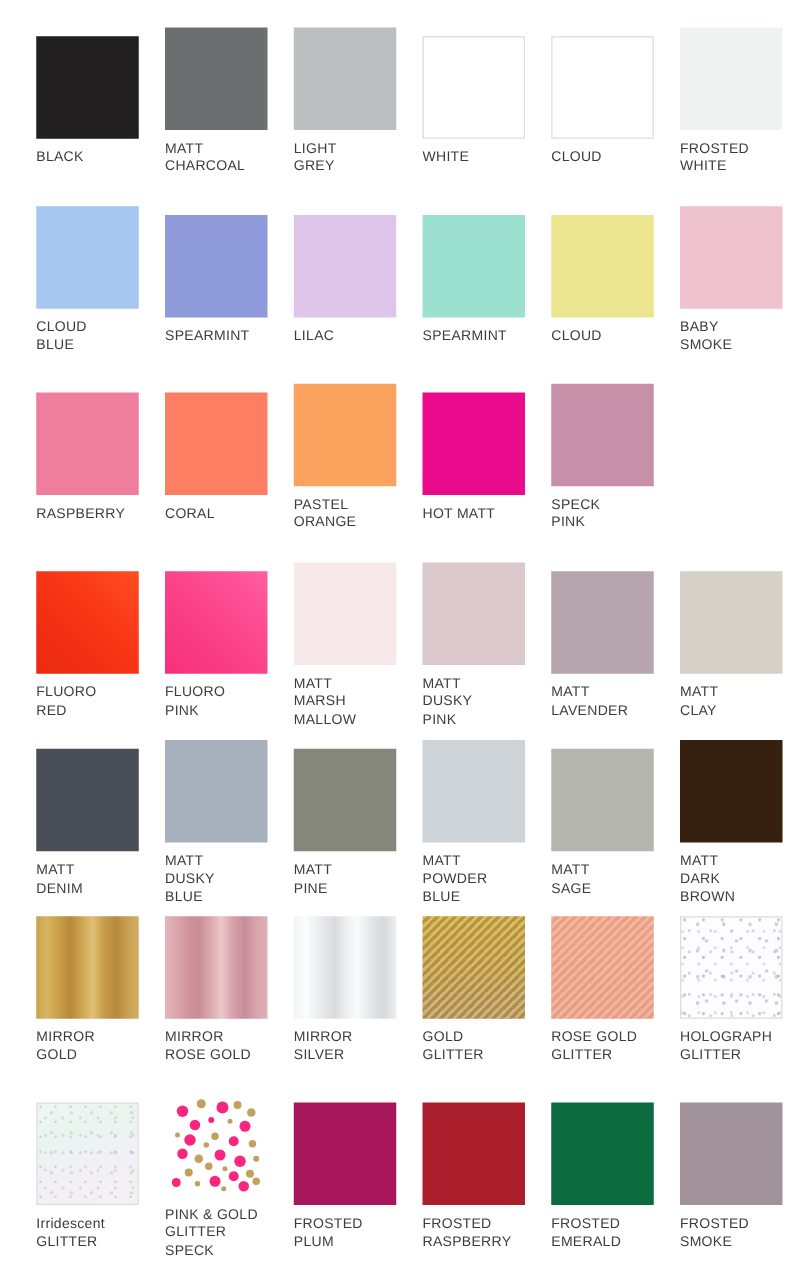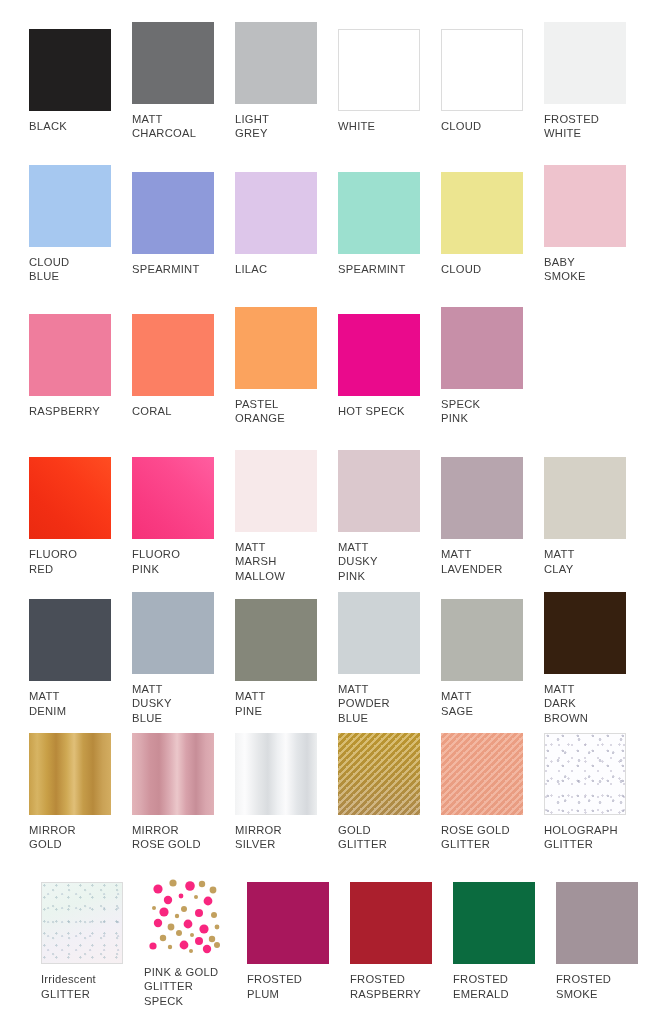--- a/index.html
+++ b/index.html
@@ -187,21 +187,21 @@
         <div class="swatch-chip" style="background-color: rgb(252, 127, 99);"></div>
         <div class="swatch-label">CORAL</div>
       </div>
       <div class="swatch-cell">
         <div class="swatch-chip" style="background-color: rgb(251, 163, 94);"></div>
         <div class="swatch-label">PASTEL
 ORANGE</div>
       </div>
       <div class="swatch-cell">
         <div class="swatch-chip" style="background-color: rgb(234, 10, 140);"></div>
-        <div class="swatch-label">HOT SPECK</div>
+        <div class="swatch-label">HOT MATT</div>
       </div>
       <div class="swatch-cell">
         <div class="swatch-chip" style="background-color: rgb(199, 143, 168);"></div>
         <div class="swatch-label">SPECK
 PINK</div>
       </div>
     </div>
     <div class="swatch-row" style="position: absolute; top: 450px; left: 0px; width: 576px;">
       <div class="swatch-cell">
         <div class="swatch-chip chip-tex-fluoro-red"></div>
@@ -296,21 +296,21 @@
         <div class="swatch-chip chip-tex-rosegold-glitter"></div>
         <div class="swatch-label">ROSE GOLD
 GLITTER</div>
       </div>
       <div class="swatch-cell">
         <div class="swatch-chip chip-outline chip-tex-holograph"></div>
         <div class="swatch-label">HOLOGRAPH
 GLITTER</div>
       </div>
     </div>
-    <div class="swatch-row" style="position: absolute; top: 875px; left: 12px; width: 561px;">
+    <div class="swatch-row" style="position: absolute; top: 875px; left: 0px; width: 561px;">
       <div class="swatch-cell">
         <div class="swatch-chip chip-outline chip-tex-irridescent"></div>
         <div class="swatch-label">Irridescent
 GLITTER</div>
       </div>
       <div class="swatch-cell">
         <div class="swatch-chip chip-tex-pinkgold-speck">
           <svg width="82" height="82" viewBox="0 0 82 82">
             <circle cx="14" cy="14" r="4.6" fill="#f8267f"></circle>
             <circle cx="29" cy="8" r="3.6" fill="#c2a05e"></circle>

